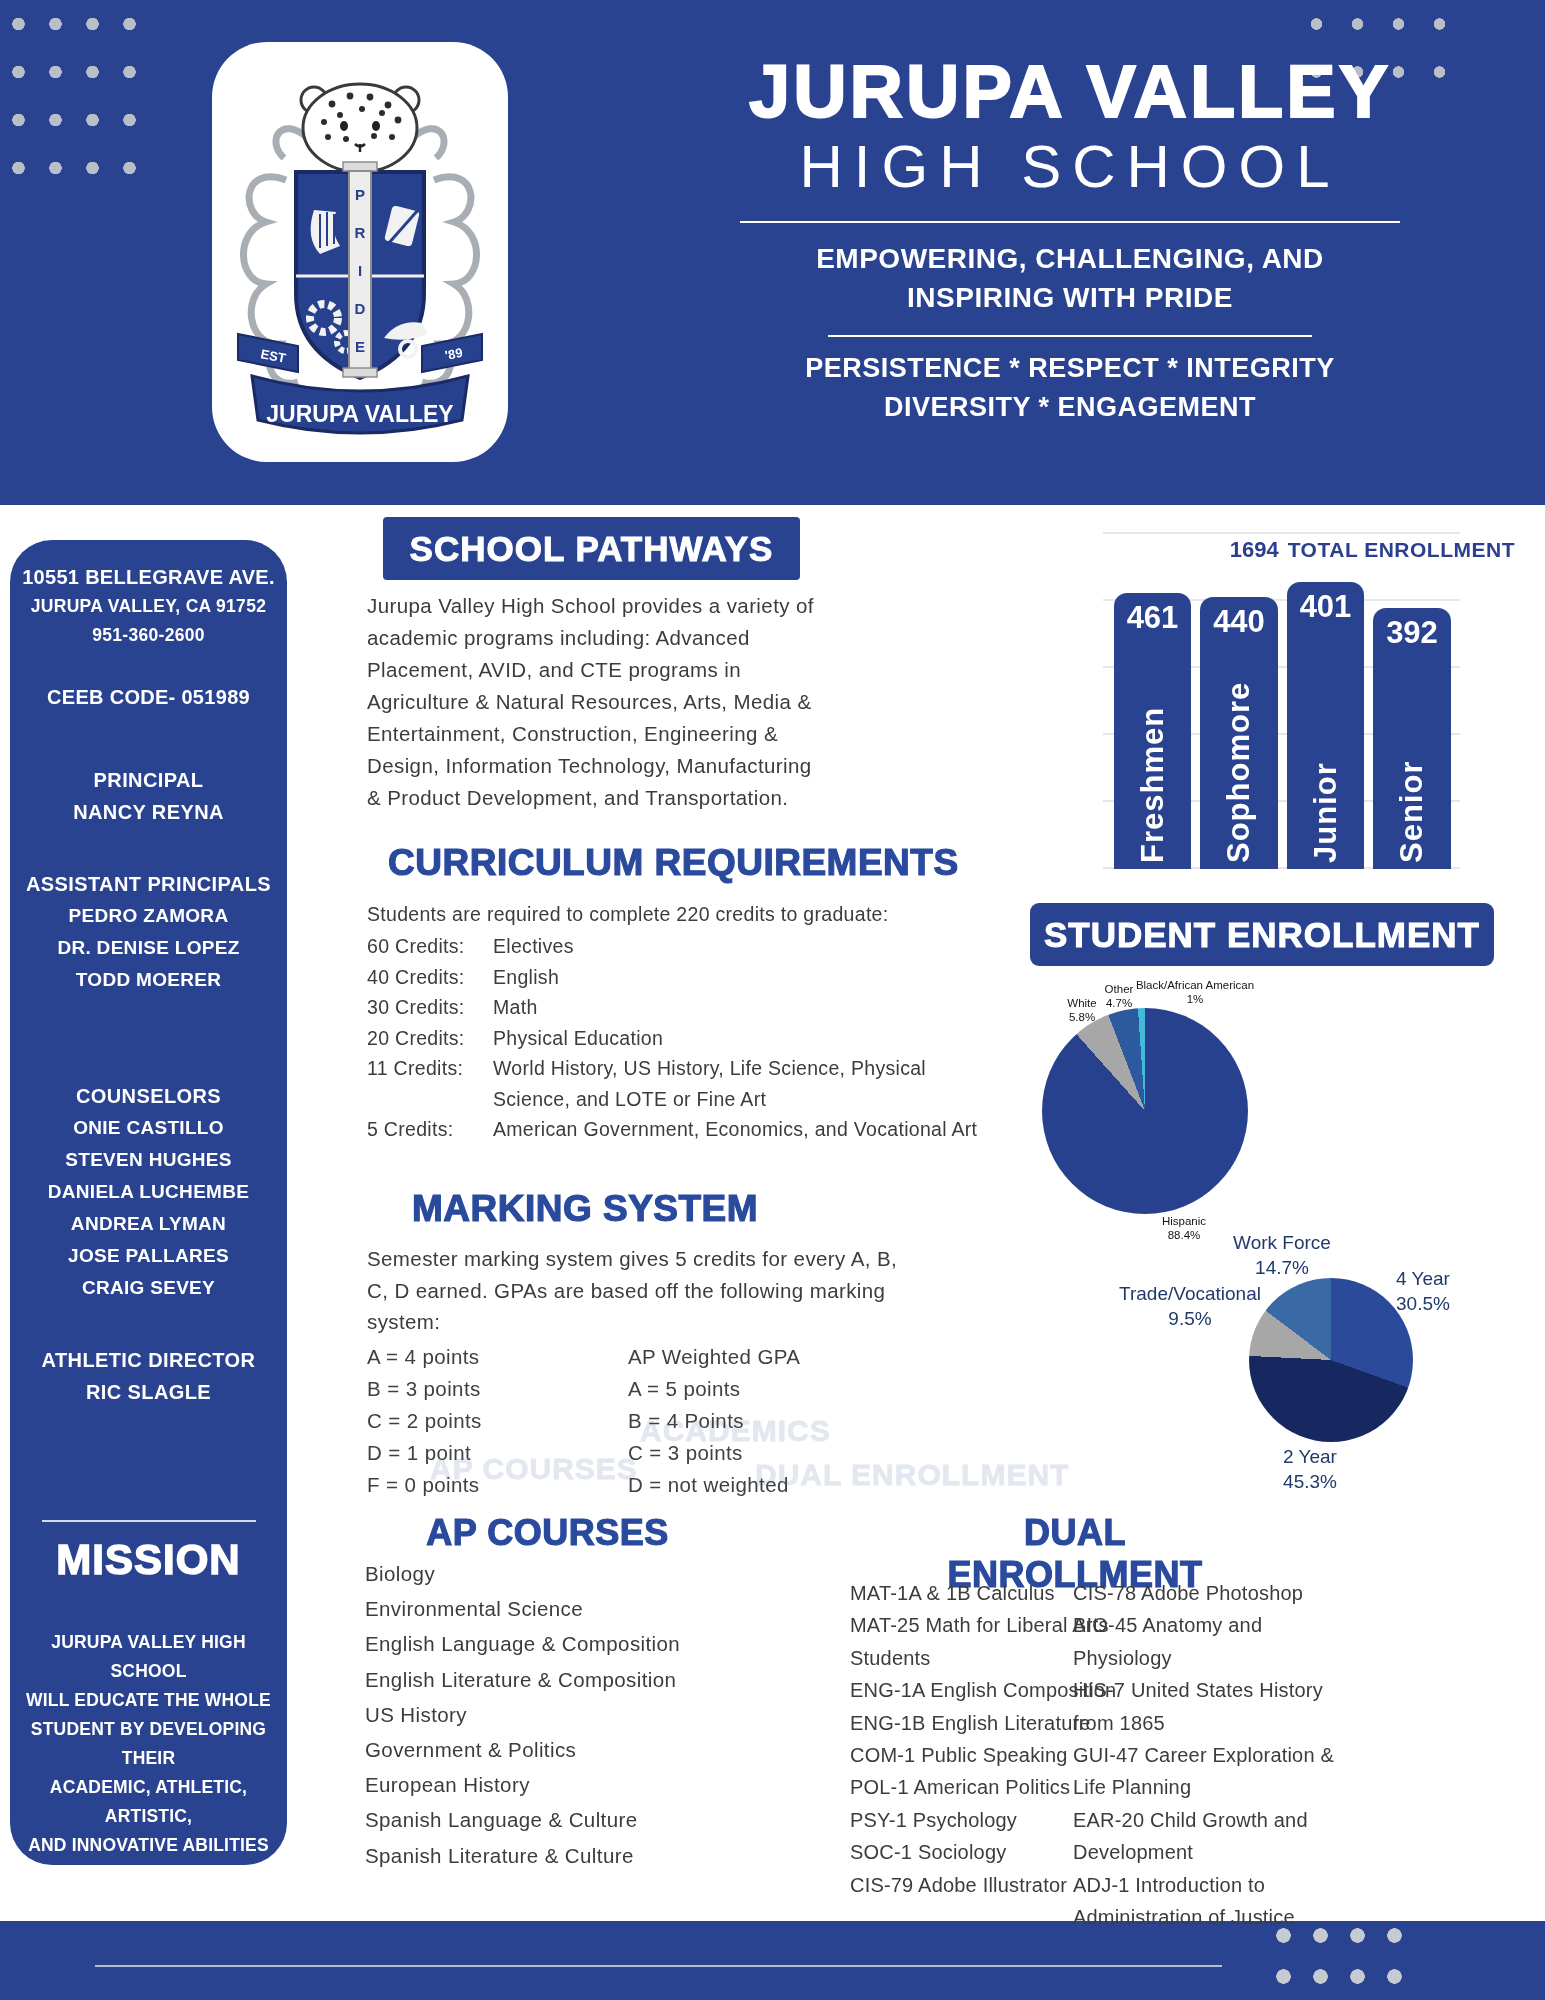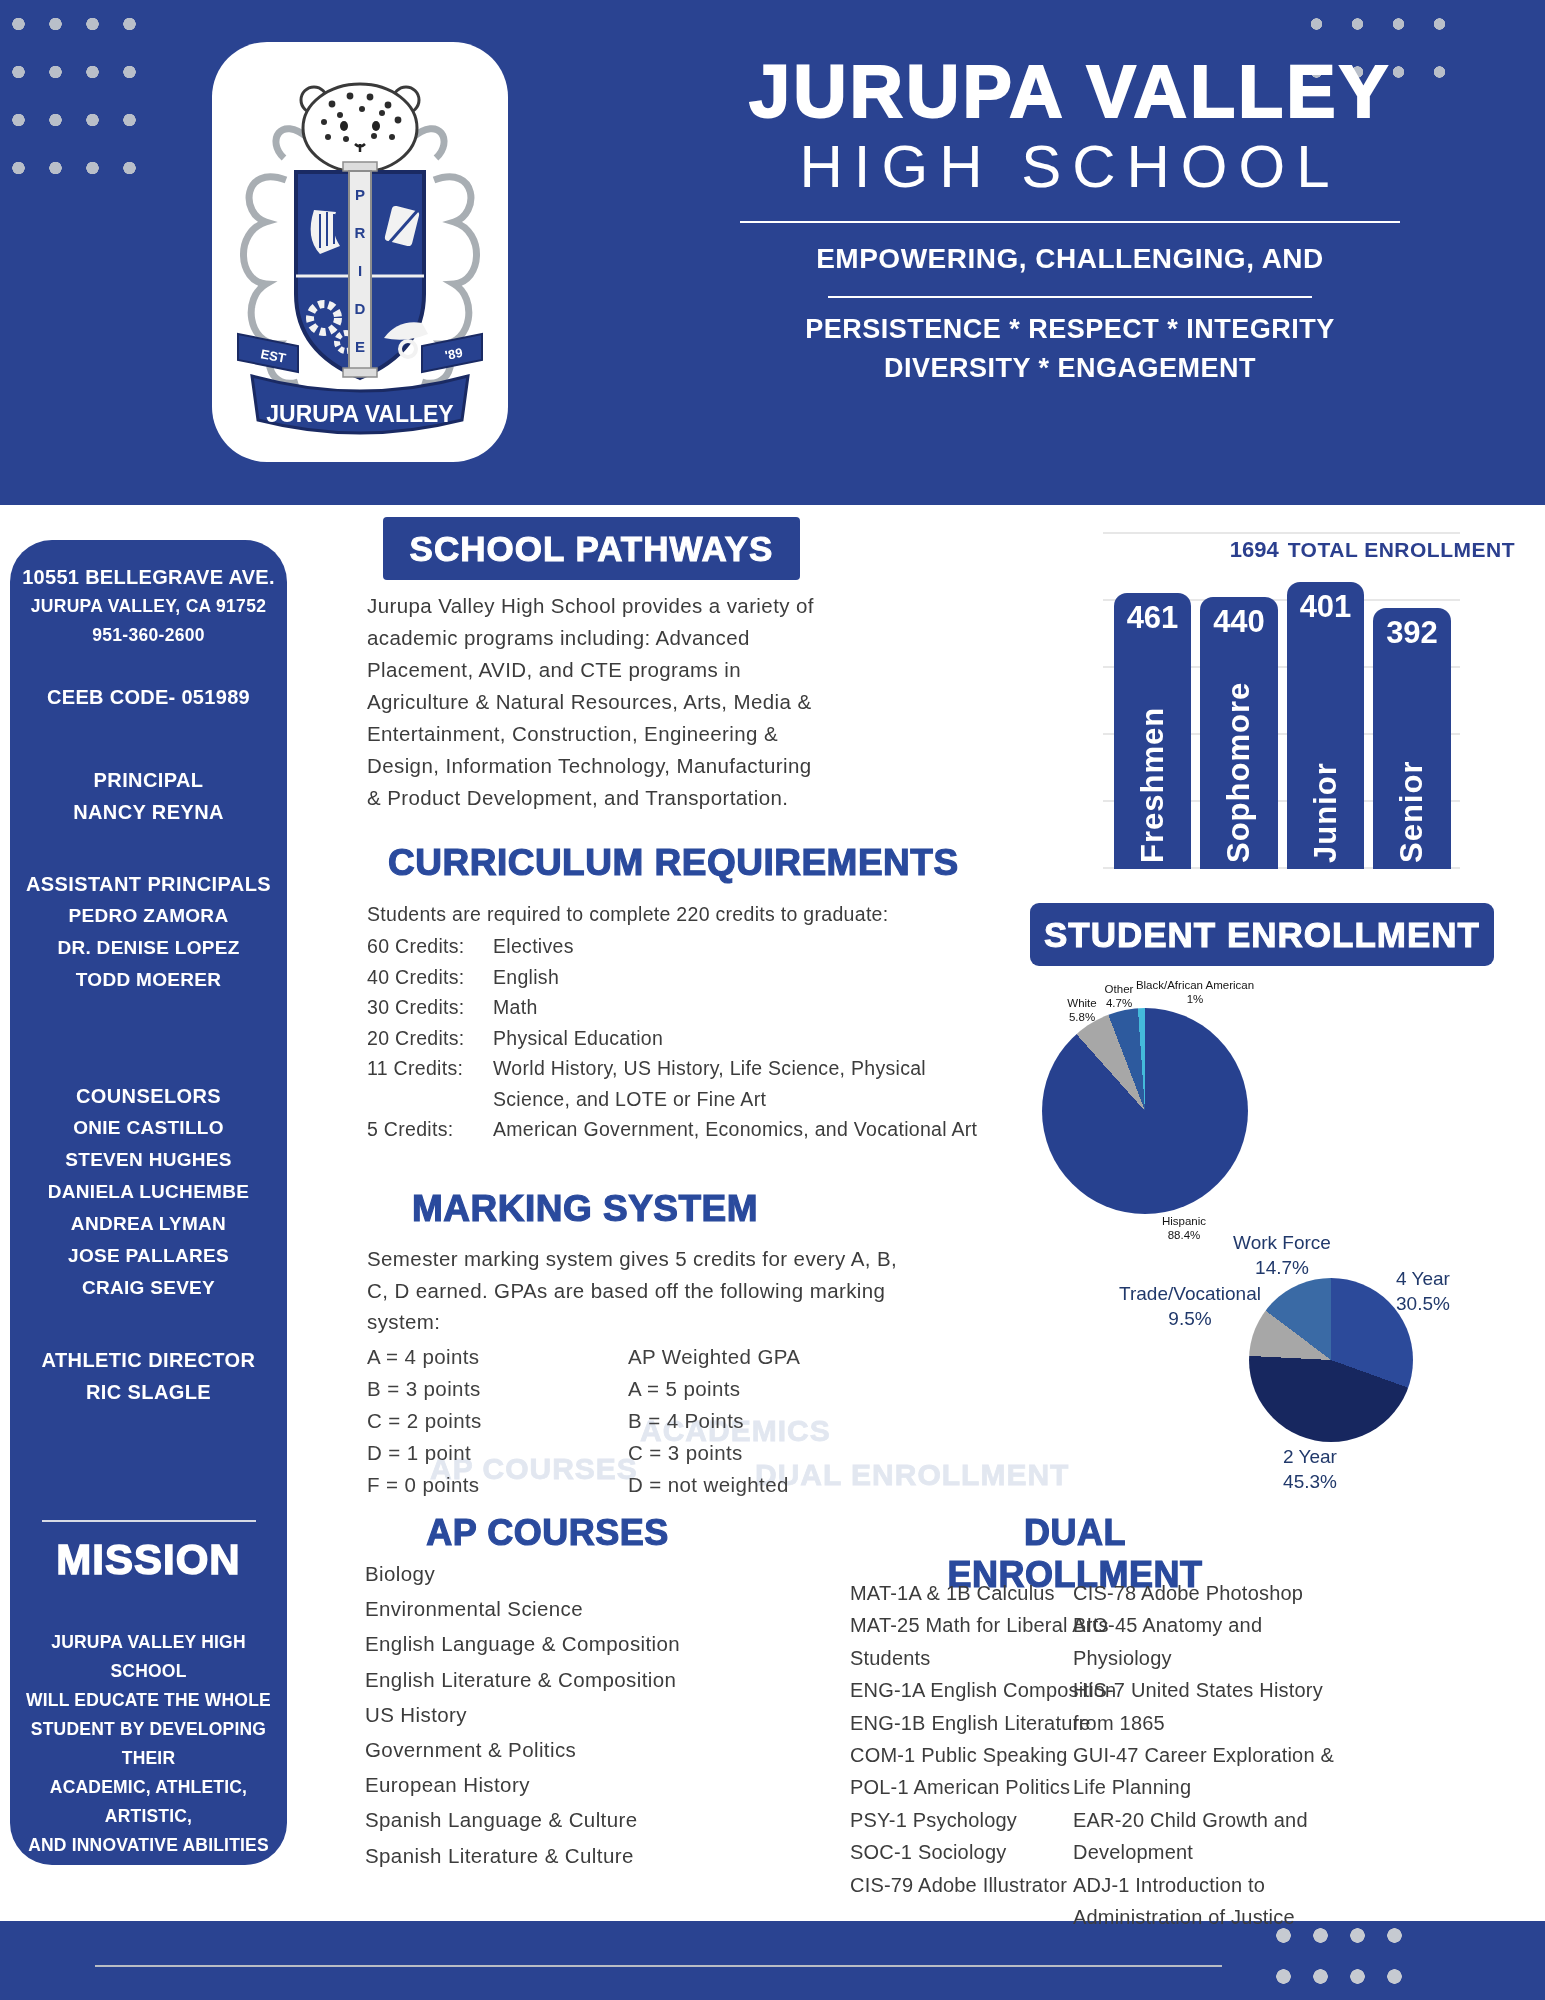--- a/index.html
+++ b/index.html
@@ -199,20 +199,21 @@
         <path d="M40,334 Q148,364 256,334 L250,378 Q148,404 46,378 Z" fill="#27418f" stroke="#1a2a63" stroke-width="3"></path>
         <text x="148" y="380" text-anchor="middle" fill="#ffffff" font-size="23" font-weight="bold">JURUPA VALLEY</text>
       </svg>
     </div>
 
     <div class="hero-text">
       <div class="hero-h1">JURUPA VALLEY</div>
       <div class="hero-h2">HIGH SCHOOL</div>
       <hr class="hero-hr">
       <div class="hero-tag">EMPOWERING, CHALLENGING, AND</div>
+      <div class="hero-tag">INSPIRING WITH PRIDE</div>
       <hr class="hero-hr hero-hr2">
       <div class="hero-val">PERSISTENCE * RESPECT * INTEGRITY</div>
       <div class="hero-val">DIVERSITY * ENGAGEMENT</div>
     </div>
   </header>
 
   <aside class="sidebar">
     <div class="sb-lg">10551 BELLEGRAVE AVE.</div>
     <div class="sb-md">JURUPA VALLEY, CA 91752</div>
     <div class="sb-md">951-360-2600</div>

